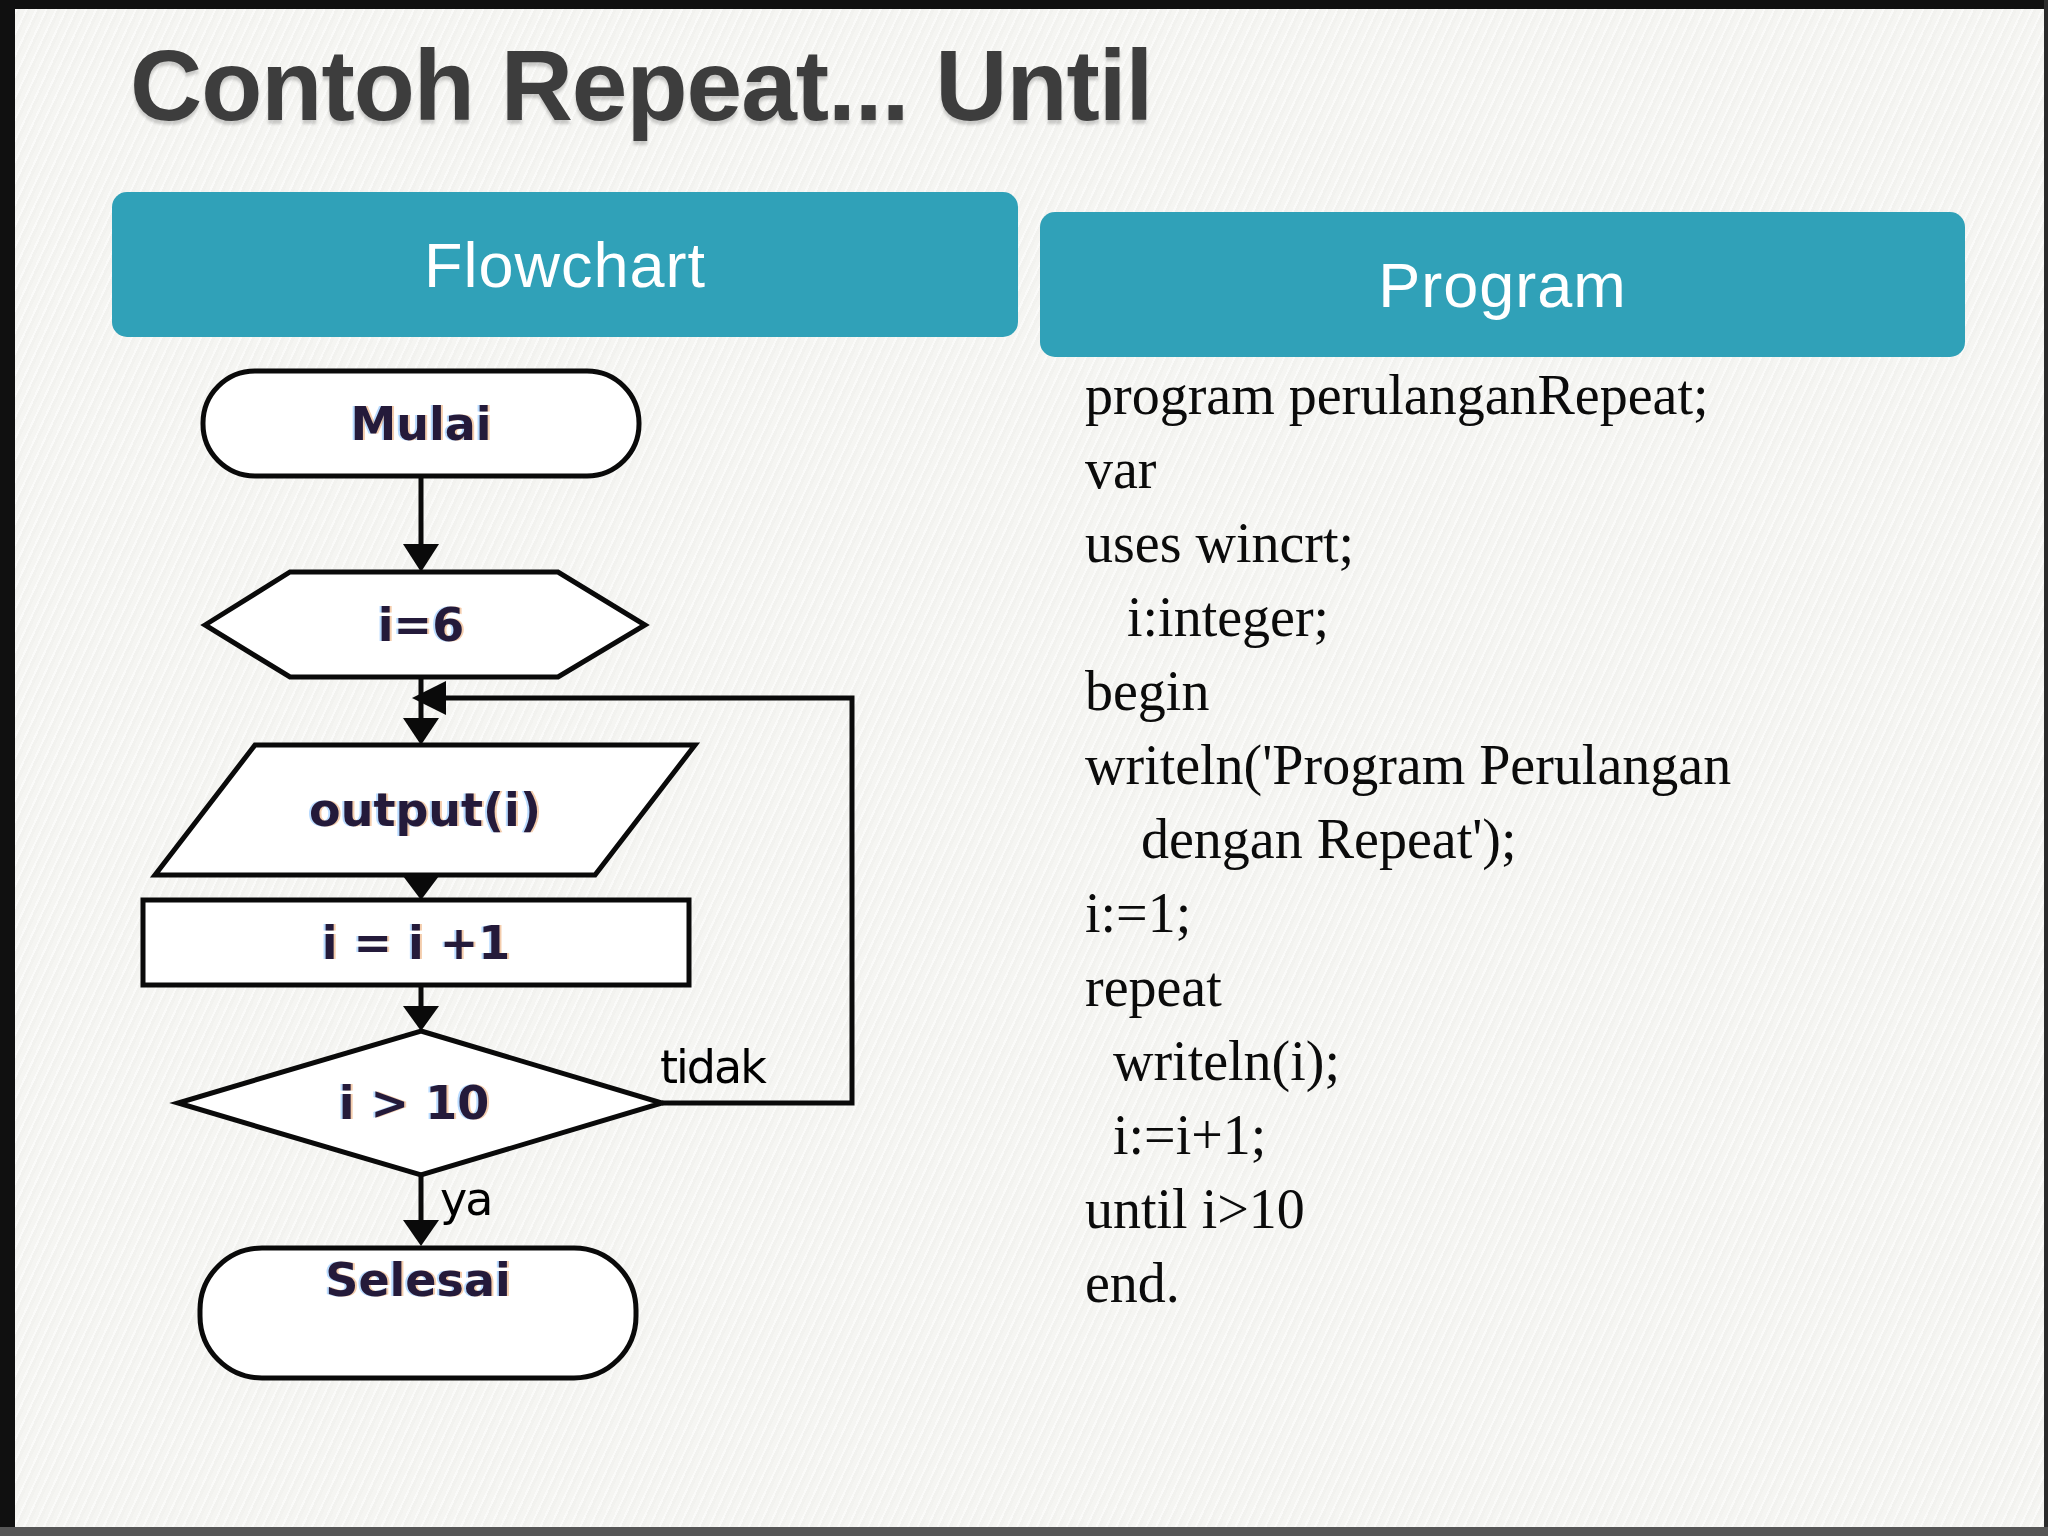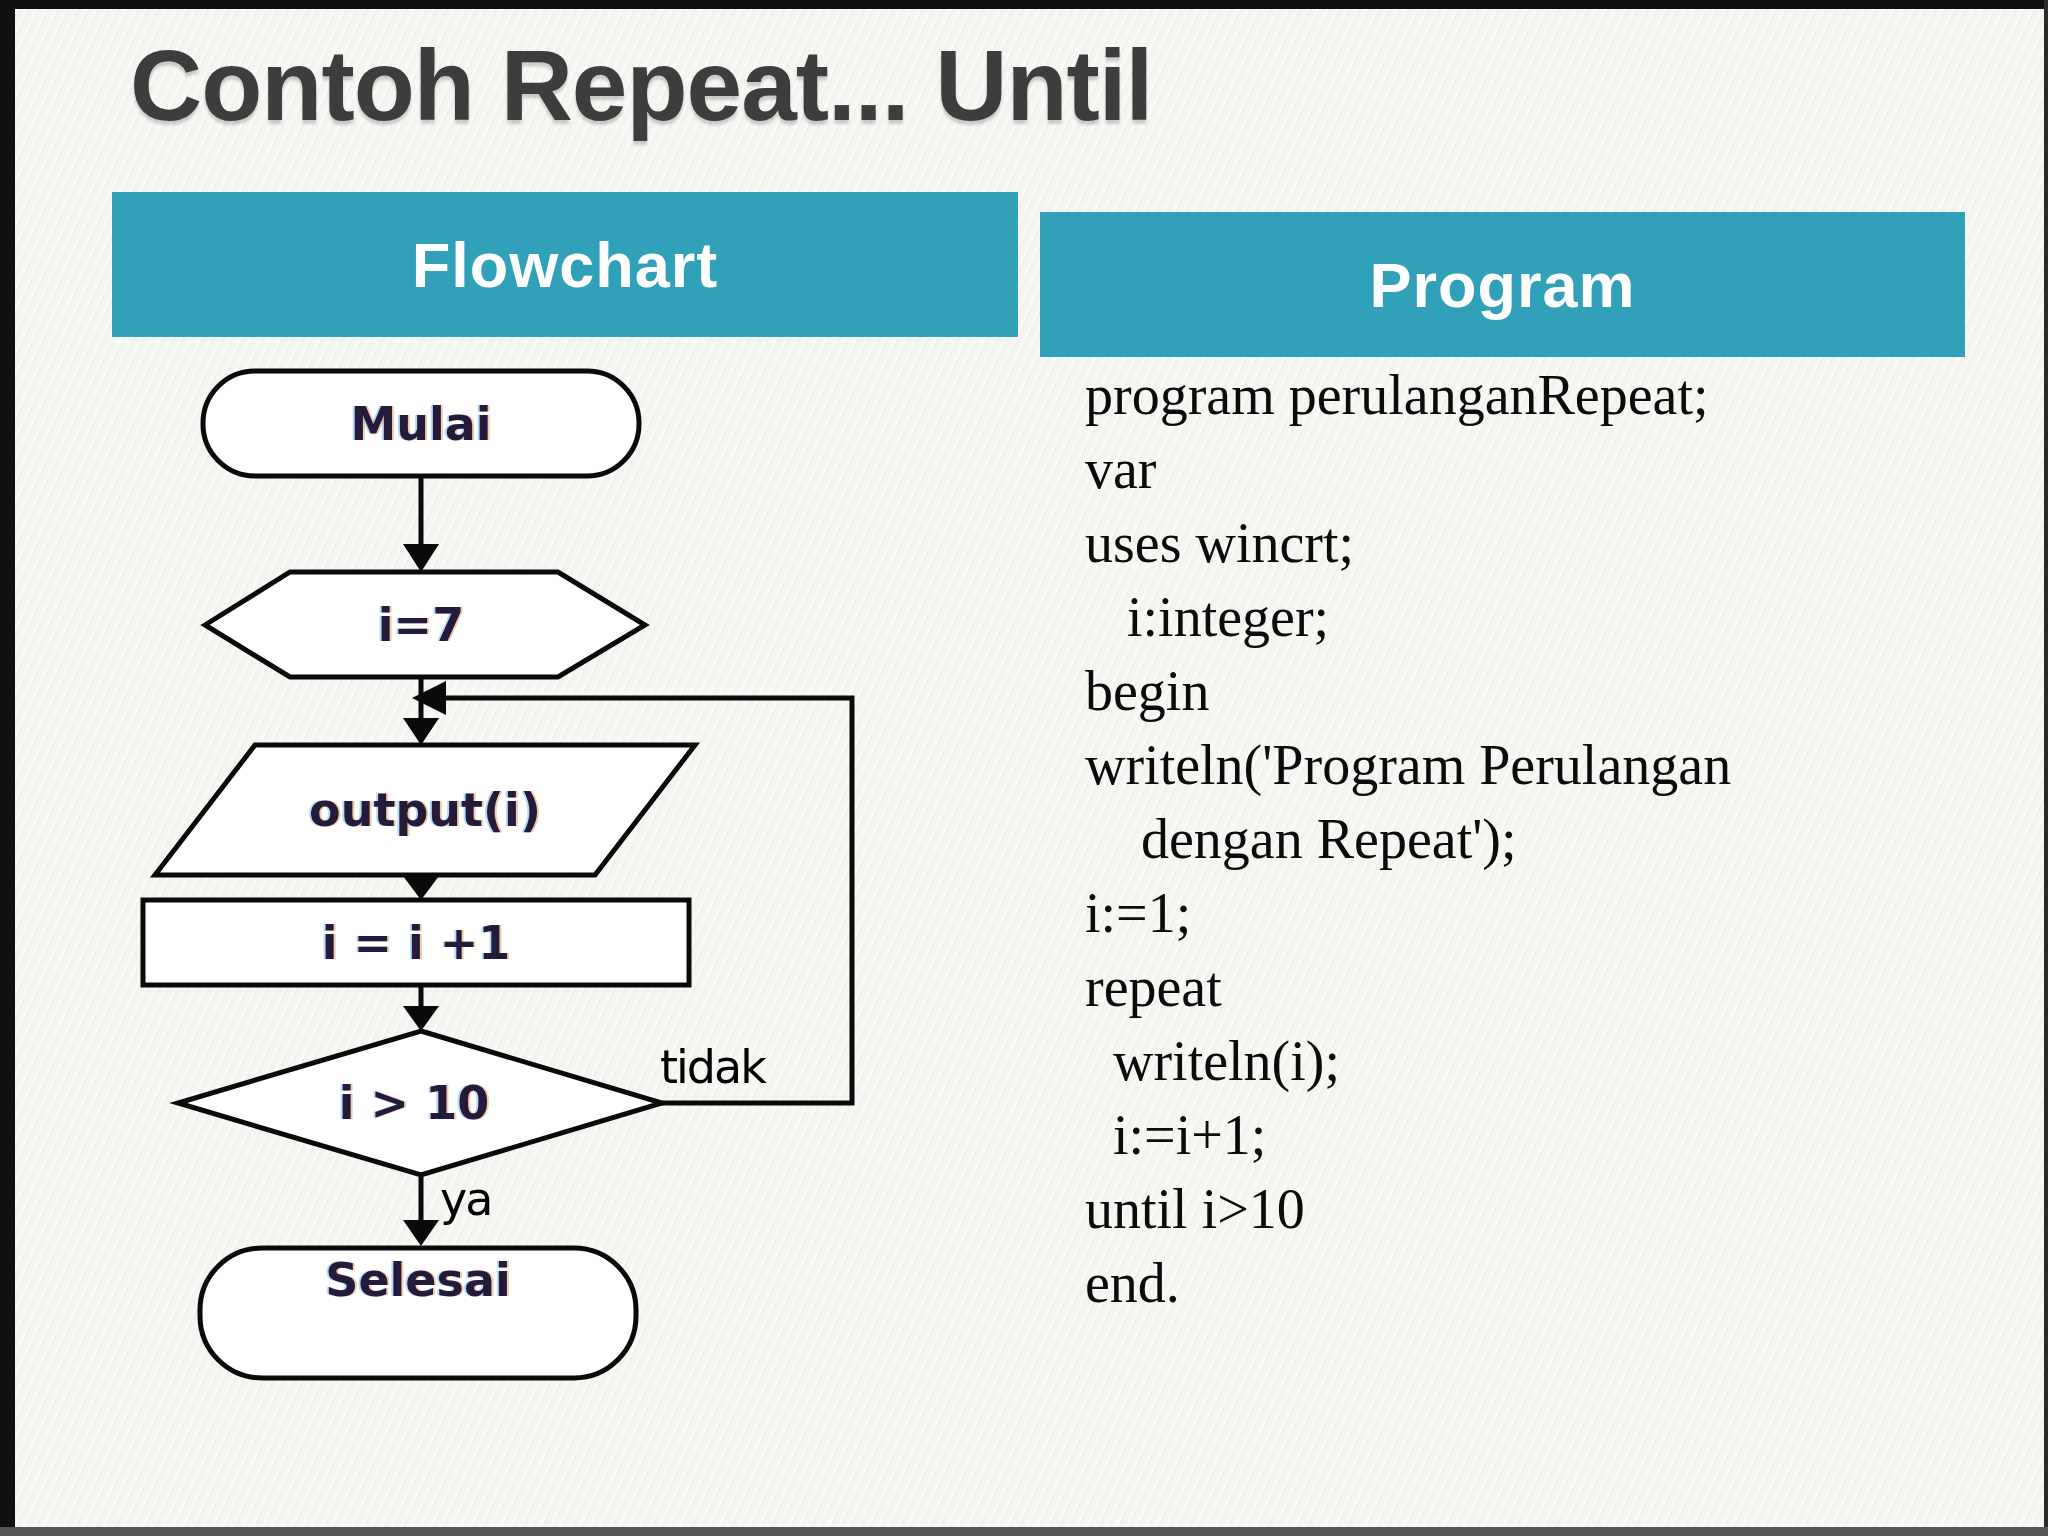--- a/index.html
+++ b/index.html
@@ -23,21 +23,21 @@
     font-size:100px;font-weight:700;letter-spacing:-1px;
     color:#3d3d3d;
     text-shadow:0 4px 3px rgba(0,0,0,0.18);
     white-space:pre;
   }
 
   .col-header{
     position:absolute;top:192px;height:145px;
     background:#30A1B8;
     display:flex;align-items:center;justify-content:center;
-    color:#ffffff;font-size:63px;font-weight:700;letter-spacing:1px;
+    color:#ffffff;font-size:63px;font-weight:400;letter-spacing:1px;border-radius:15px;
   }
   .col-header.flowchart{left:112px;width:906px;}
   .col-header.program{left:1040px;width:925px;margin-top:20px;}
 
   
   #flow-svg{position:absolute;left:0;top:0;width:2048px;height:1536px;}
 
   .flow-label{
     position:absolute;transform:translate(-50%,-50%);
     font-family:"DejaVu Sans", sans-serif;
@@ -97,21 +97,21 @@
       <rect x="203" y="371" width="436" height="105" rx="52"></rect>
       <polygon points="205,625 290,572 558,572 645,625 558,677 290,677"></polygon>
       <polygon points="255,745 695,745 595,875 155,875"></polygon>
       <rect x="143" y="900" width="546" height="85"></rect>
       <polygon points="421,1031 662,1103 421,1175 178,1103"></polygon>
       <rect x="200" y="1248" width="436" height="130" rx="62"></rect>
     </g>
   </svg>
 
   <div class="flow-label" style="left:421px;top:424px;">Mulai</div>
-  <div class="flow-label" style="left:421px;top:625px;">i=7</div>
+  <div class="flow-label" style="left:421px;top:625px;">i=6</div>
   <div class="flow-label" style="left:425px;top:810px;">output(i)</div>
   <div class="flow-label" style="left:416px;top:943px;">i = i +1</div>
   <div class="flow-label" style="left:414px;top:1103px;">i &gt; 10</div>
   <div class="flow-label" style="left:418px;top:1280px;">Selesai</div>
 
   <div class="branch-label" style="left:660px;top:1040px;">tidak</div>
   <div class="branch-label" style="left:440px;top:1172px;">ya</div>
 
   <div class="program-code">
     <div class="code-line">program perulanganRepeat;</div>

